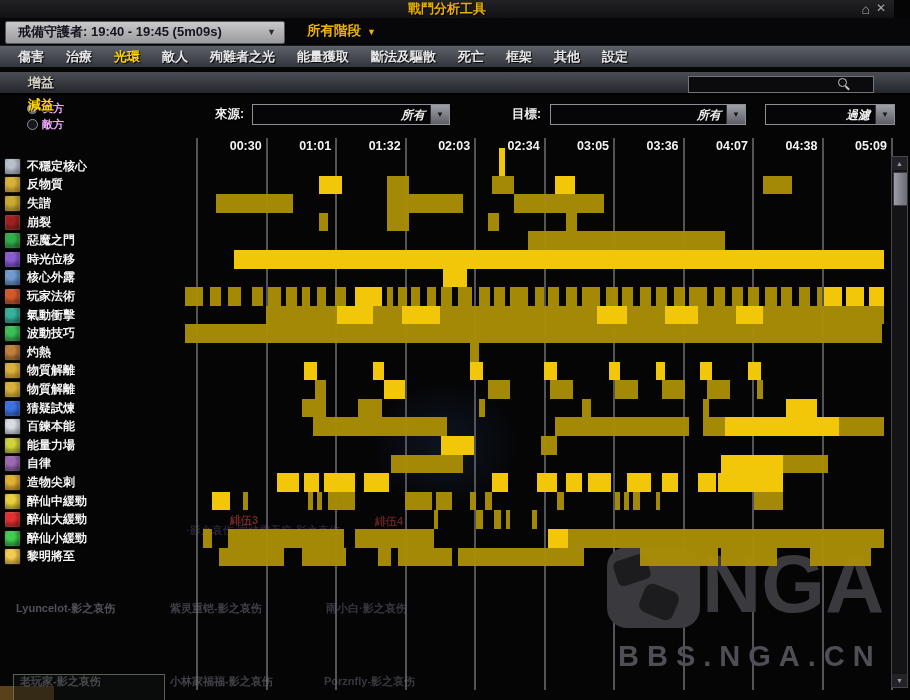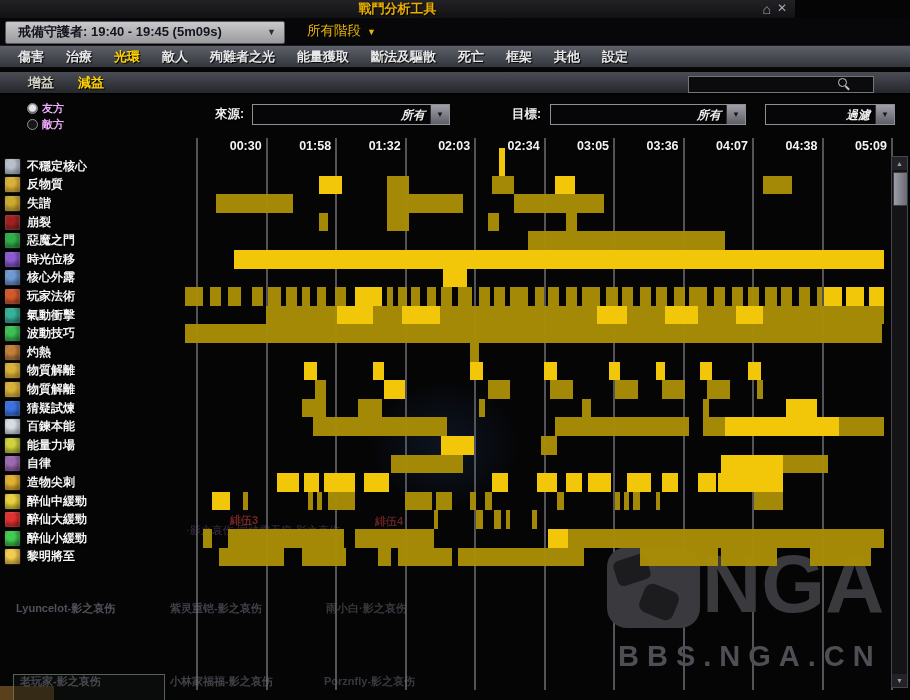--- a/index.html
+++ b/index.html
@@ -1,40 +1,40 @@
 <!DOCTYPE html>
 <html><head>
 <meta charset="utf-8">
 <style>
   html,body{margin:0;padding:0;background:#050506;}
   #stage{position:relative;width:910px;height:700px;overflow:hidden;background:#050506;
          font-family:"Liberation Sans",sans-serif;color:#fff;}
   .abs{position:absolute;}
   
-  #titlebar{left:0;top:0;width:795px;height:18px;background:linear-gradient(#222226,#121214);z-index:6;}
+  #titlebar{left:0;top:0;width:894px;height:18px;background:linear-gradient(#222226,#121214);z-index:6;}
   #title{width:100%;text-align:center;font-size:13px;font-weight:bold;color:#e8ae00;line-height:18px;text-shadow:1px 1px 1px #000;}
   .winico{position:absolute;top:1px;font-size:12px;color:#a8a8ae;cursor:default;}
   #homeico{right:24px;font-size:14px;}
   #closeico{right:8px;}
   
   #segrow{left:0;top:18px;width:910px;height:26px;background:#07070a;z-index:6;}
   #segdd{position:absolute;left:5px;top:3px;width:278px;height:21px;background:linear-gradient(#c9c9cb,#9b9b9f);
          border:1px solid #55555a;border-radius:2px;color:#14141e;font-size:13px;font-weight:bold;line-height:20px;}
   #segdd .txt{padding-left:12px;}
   #segdd .arr{position:absolute;right:8px;top:0;font-size:9px;color:#2a2a30;}
-  #phasedd{position:absolute;left:307px;top:4px;color:#e8b400;font-size:13.5px;font-weight:normal;}
+  #phasedd{position:absolute;left:307px;top:4px;color:#e8b400;font-size:13.5px;font-weight:bold;}
   #phasedd .arr{font-size:9px;color:#e8b400;margin-left:6px;}
   
   #tabbar{left:0;top:45px;width:910px;height:23px;background:linear-gradient(#5c6068,#33363c);
           border-top:1px solid #1c1c20;border-bottom:1px solid #0a0a0c;display:flex;padding-left:18px;box-sizing:border-box;z-index:6;}
   .tab{font-size:13px;font-weight:bold;color:#e8e8ea;line-height:22px;margin-right:22px;text-shadow:1px 1px 1px #000;cursor:default;white-space:nowrap;}
   .tab.active{color:#ffd200;}
   
   #subtabbar{left:0;top:72px;width:910px;height:23px;background:linear-gradient(#4a4d54,#25272c);
-             border-bottom:2px solid #010102;display:flex;padding-left:28px;box-sizing:border-box;z-index:6;}
+             border-bottom:2px solid #010102;display:flex;padding-left:28px;box-sizing:border-box;z-index:6;flex-direction:column;}
   .subtab{font-size:13px;font-weight:bold;color:#d6d3c6;line-height:22px;margin-right:24px;text-shadow:1px 1px 1px #000;}
   .subtab.active{color:#ffd200;}
   #searchbox{position:absolute;left:688px;top:4px;width:164px;height:15px;background:#0b0b0d;
              border:1px solid #74747c;color:#ddd;font-size:11px;padding:0 16px 0 4px;box-sizing:content-box;}
   #magico{position:absolute;left:838px;top:6px;width:7px;height:7px;border:1.5px solid #c8c8cc;border-radius:50%;}
   #magico::after{content:"";position:absolute;width:5px;height:1.5px;background:#c8c8cc;transform:rotate(45deg);right:-4px;bottom:-2px;}
   
   .radio{position:absolute;width:9px;height:9px;border:1px solid #90909a;border-radius:50%;background:#17171b;}
   .radio.on{background:radial-gradient(circle at 50% 45%,#e6e6ea 0 45%,#5a5a62 70%);}
   .radlbl{position:absolute;font-size:11px;font-weight:bold;color:#f0abfc;text-shadow:1px 1px 1px #000;}
@@ -165,21 +165,21 @@
       <div class="gridline" style="left: 335.165px; top: 138px; height: 552px;"></div>
       <div class="gridline" style="left: 404.644px; top: 138px; height: 552px;"></div>
       <div class="gridline" style="left: 474.124px; top: 138px; height: 552px;"></div>
       <div class="gridline" style="left: 543.603px; top: 138px; height: 552px;"></div>
       <div class="gridline" style="left: 613.083px; top: 138px; height: 552px;"></div>
       <div class="gridline" style="left: 682.562px; top: 138px; height: 552px;"></div>
       <div class="gridline" style="left: 752.041px; top: 138px; height: 552px;"></div>
       <div class="gridline" style="left: 821.521px; top: 138px; height: 552px;"></div>
       <div class="gridline" style="left: 891px; top: 138px; height: 552px;"></div>
       <span class="ticklbl" style="left: 215.686px; top: 139px;">00:30</span>
-      <span class="ticklbl" style="left: 285.165px; top: 139px;">01:58</span>
+      <span class="ticklbl" style="left: 285.165px; top: 139px;">01:01</span>
       <span class="ticklbl" style="left: 354.644px; top: 139px;">01:32</span>
       <span class="ticklbl" style="left: 424.124px; top: 139px;">02:03</span>
       <span class="ticklbl" style="left: 493.603px; top: 139px;">02:34</span>
       <span class="ticklbl" style="left: 563.083px; top: 139px;">03:05</span>
       <span class="ticklbl" style="left: 632.562px; top: 139px;">03:36</span>
       <span class="ticklbl" style="left: 702.041px; top: 139px;">04:07</span>
       <span class="ticklbl" style="left: 771.521px; top: 139px;">04:38</span>
       <span class="ticklbl" style="left: 841px; top: 139px;">05:09</span>
     </div>
 

